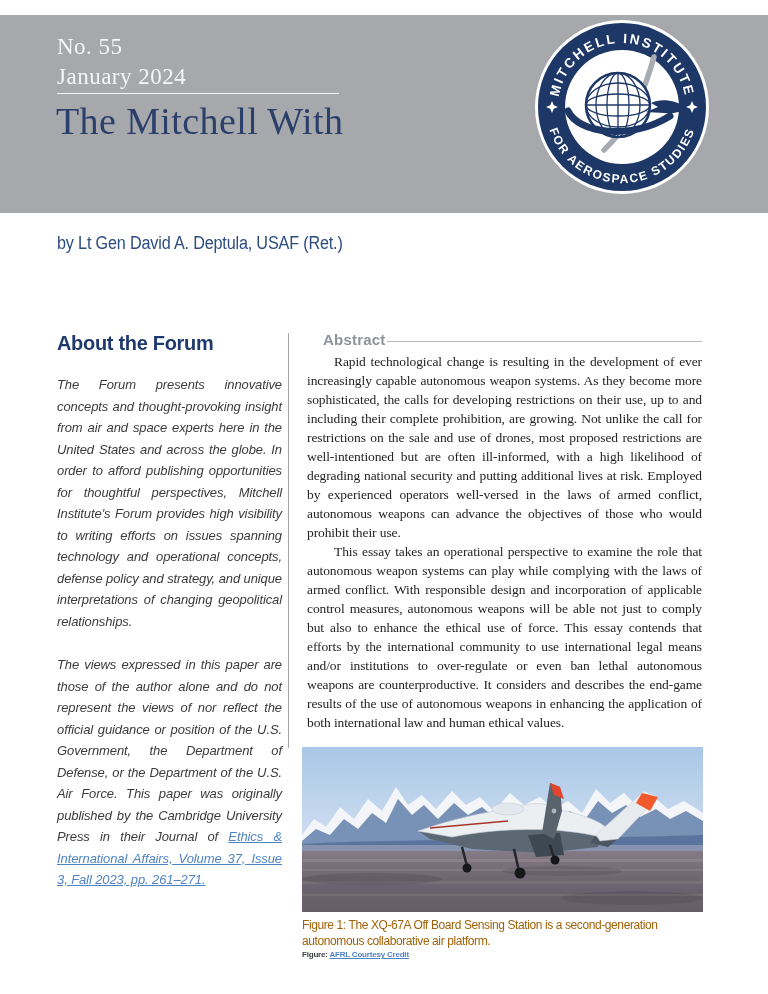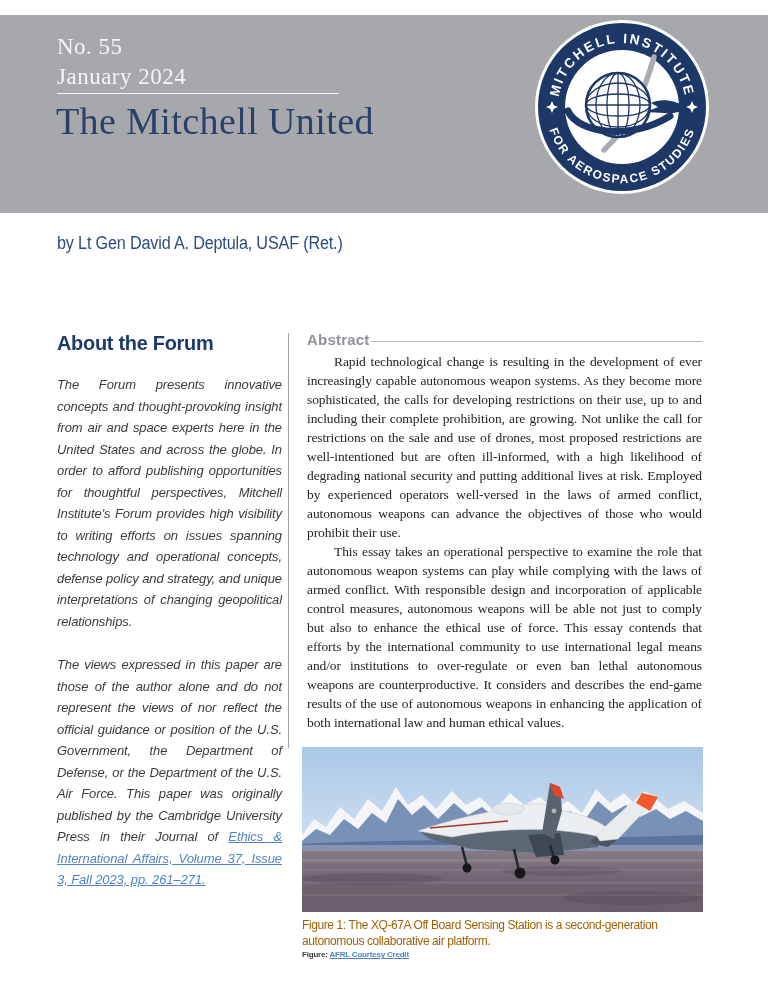--- a/index.html
+++ b/index.html
@@ -44,21 +44,21 @@
   }
   .about-col p {
     font-style:italic; font-size:13px; line-height:21.5px; color:#3b3b3d;
     text-align:justify; letter-spacing:-.1px;
   }
   .about-col p + p { margin-top:22px; }
   .doc-link { color:#4f84c4; text-decoration:underline; font-style:italic; cursor:pointer; }
   .v-divider { position:absolute; left:288px; top:333px; width:1px; height:415px; background:#a2a6ab; }
 
   .abstract-col { position:absolute; left:307px; top:331px; width:395px; max-height:412px; overflow:hidden; }
-  .abstract-head { display:flex; align-items:baseline; margin-bottom:3px; }
+  .abstract-head { display:flex; align-items:baseline; margin-bottom:3px;margin-left:16px; }
   .abstract-label {
     font-weight:bold; font-size:15px; color:#8f9298; letter-spacing:.2px;
     white-space:nowrap; line-height:18px;
   }
   .abstract-rule { flex:1; height:1px; background:#b6b8bb; margin-left:2px; position:relative; top:-3px; }
   .abstract-col p {
     font-family:"Liberation Serif", serif; font-size:13.5px; line-height:19px;
     color:#242424; text-align:justify; text-indent:27px; letter-spacing:-.1px;
   }
   
@@ -74,21 +74,21 @@
 <body>
 
 <div class="page">
 
   <header class="band">
     <div class="issue-block">
       <div class="issue-no">No. 55</div>
       <div class="issue-date">January 2024</div>
     </div>
     <div class="issue-rule"></div>
-    <div class="pub-title">The Mitchell United</div>
+    <div class="pub-title">The Mitchell With</div>
 
     <div class="logo-wrap">
       <svg viewBox="0 0 176 176" width="176" height="176">
         <circle cx="88" cy="88" r="87" fill="#fdfdfd"></circle>
         <circle cx="88" cy="88" r="84" fill="#1d3766"></circle>
         <circle cx="88" cy="88" r="57" fill="#ffffff"></circle>
         <defs>
           <path id="arcTop" d="M 24,88 A 64,64 0 0 1 152,88"></path>
           <path id="arcBottom" d="M 12,88 A 76,76 0 0 0 164,88"></path>
           <clipPath id="globeClip">

